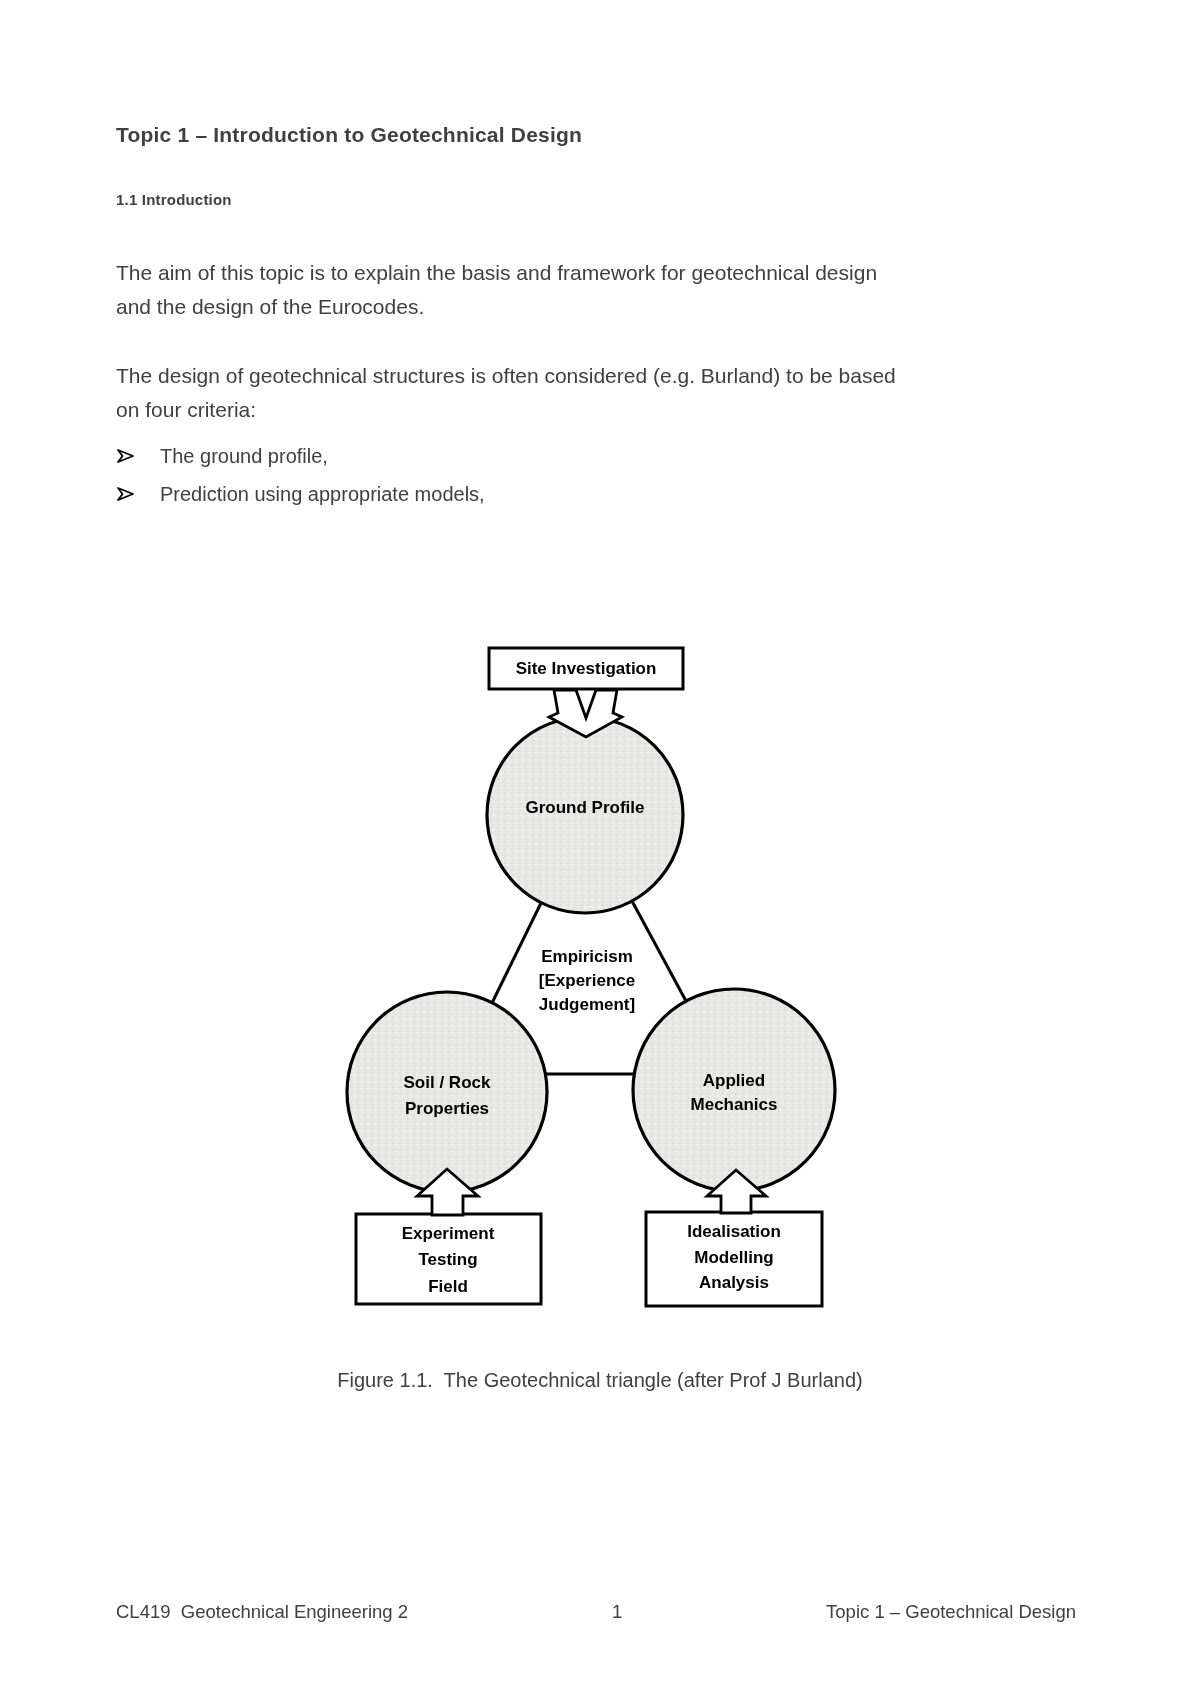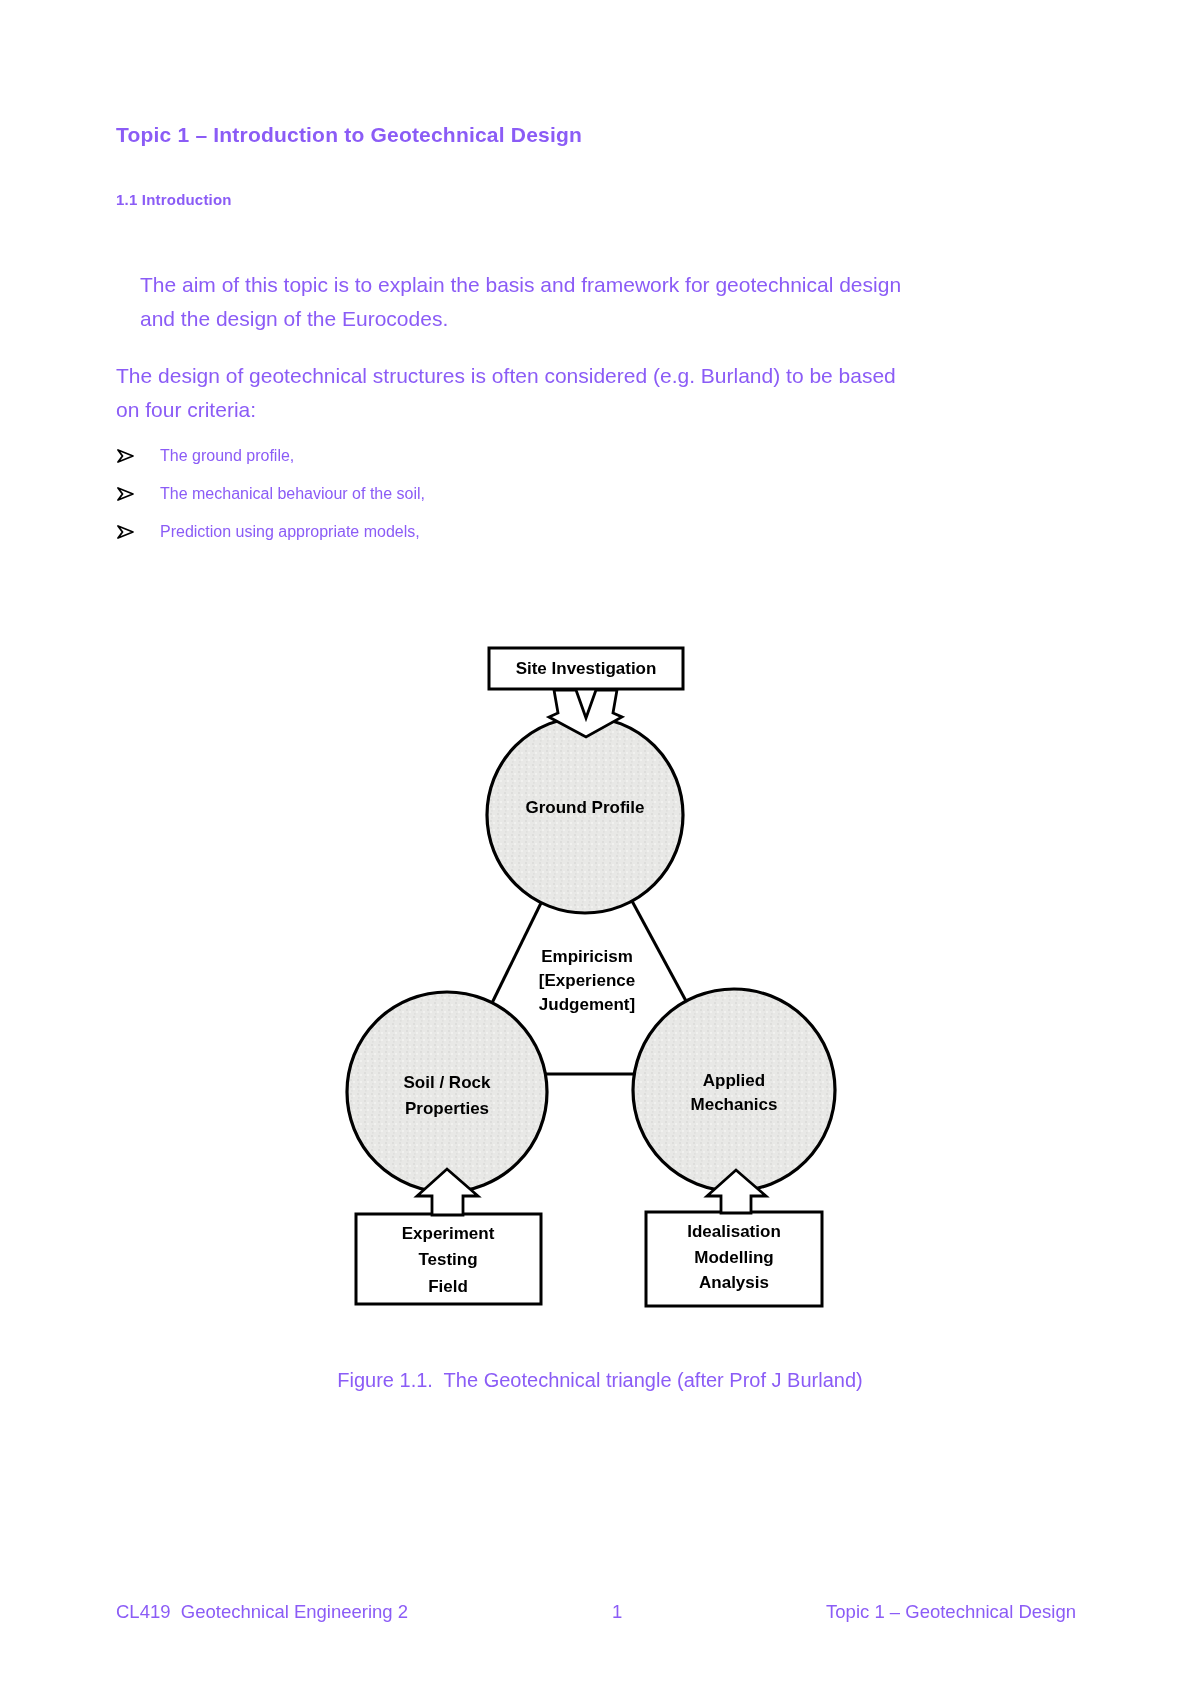--- a/index.html
+++ b/index.html
@@ -1,39 +1,39 @@
 <!DOCTYPE html>
 <html><head>
 <meta charset="utf-8">
 <style>
   html,body { margin:0; padding:0; background:#ffffff; }
   .page {
     position:relative; width:1192px; height:1698px; background:#ffffff;
-    font-family:"Liberation Sans", sans-serif; color:#8b5cf6;
+    font-family:"Liberation Sans", sans-serif; color:#404040;
     overflow:hidden;
   }
   .title {
     position:absolute; left:116px; top:123px;
     font-size:21px; font-weight:700; line-height:24px; letter-spacing:0.2px;
   }
   .heading {
     position:absolute; left:116px; top:188px;
     font-size:15px; font-weight:700; line-height:24px; letter-spacing:0.2px;
   }
   .para {
     position:absolute; left:116px; width:920px;
     font-size:21px; line-height:34px;
   }
   .para span { display:block; }
-  #para1 { top:268px;margin-left:24px; }
+  #para1 { top:256px; }
   #para2 { top:359px; }
   .bullets {
     position:absolute; left:116px; top:444px;
     display:flex; flex-direction:column; gap:14px;
-    font-size:16px;
+    font-size:20px;
   }
   .bullet { display:flex; align-items:center; line-height:24px; }
   .bullet .marker { width:20px; height:20px; margin-right:24px; flex:none; }
   .figure-svg { position:absolute; left:300px; top:595px; width:560px; height:720px; }
   .caption {
     position:absolute; left:0; top:1368px; width:1200px;
     text-align:center; font-size:20px; line-height:24px; white-space:pre-wrap;
   }
   .footer {
     position:absolute; left:116px; right:116px; top:1601px;
@@ -68,26 +68,20 @@
     <span>The design of geotechnical structures is often considered (e.g. Burland) to be based</span>
     <span>on four criteria:</span>
   </div>
 
   <div class="bullets">
     <div class="bullet">
       <svg class="marker" viewBox="0 0 20 20">
         <path d="M2 4 L17 10 L2 16 L6.5 10 Z" fill="#fff" stroke="#000" stroke-width="1.8" stroke-linejoin="round"></path>
       </svg>
       <span>The ground profile,</span>
-    </div>
-    <div class="bullet">
-      <svg class="marker" viewBox="0 0 20 20">
-        <path d="M2 4 L17 10 L2 16 L6.5 10 Z" fill="#fff" stroke="#000" stroke-width="1.8" stroke-linejoin="round"></path>
-      </svg>
-      <span>The mechanical behaviour of the soil,</span>
     </div>
     <div class="bullet">
       <svg class="marker" viewBox="0 0 20 20">
         <path d="M2 4 L17 10 L2 16 L6.5 10 Z" fill="#fff" stroke="#000" stroke-width="1.8" stroke-linejoin="round"></path>
       </svg>
       <span>Prediction using appropriate models,</span>
     </div>
   </div>
 
   <svg class="figure-svg" viewBox="0 0 560 720">

